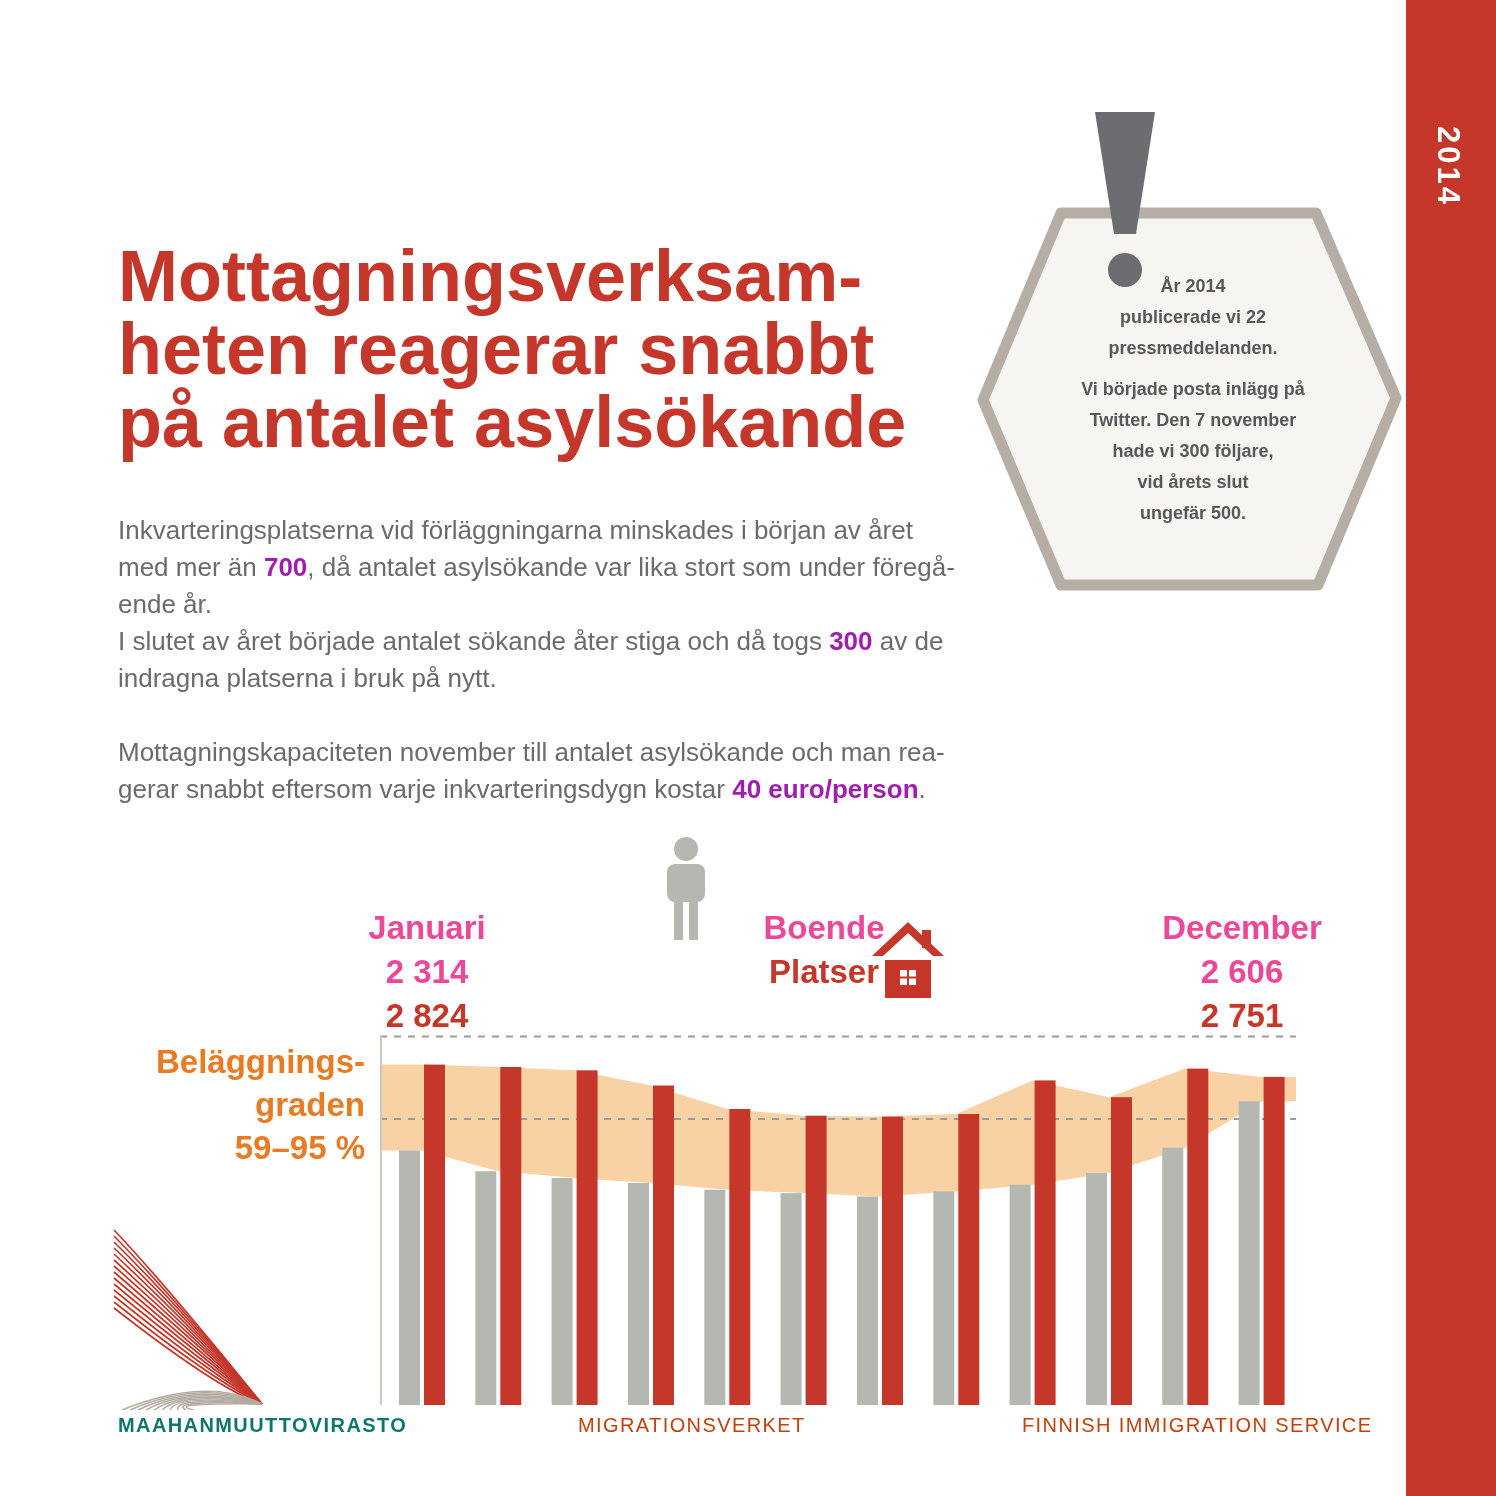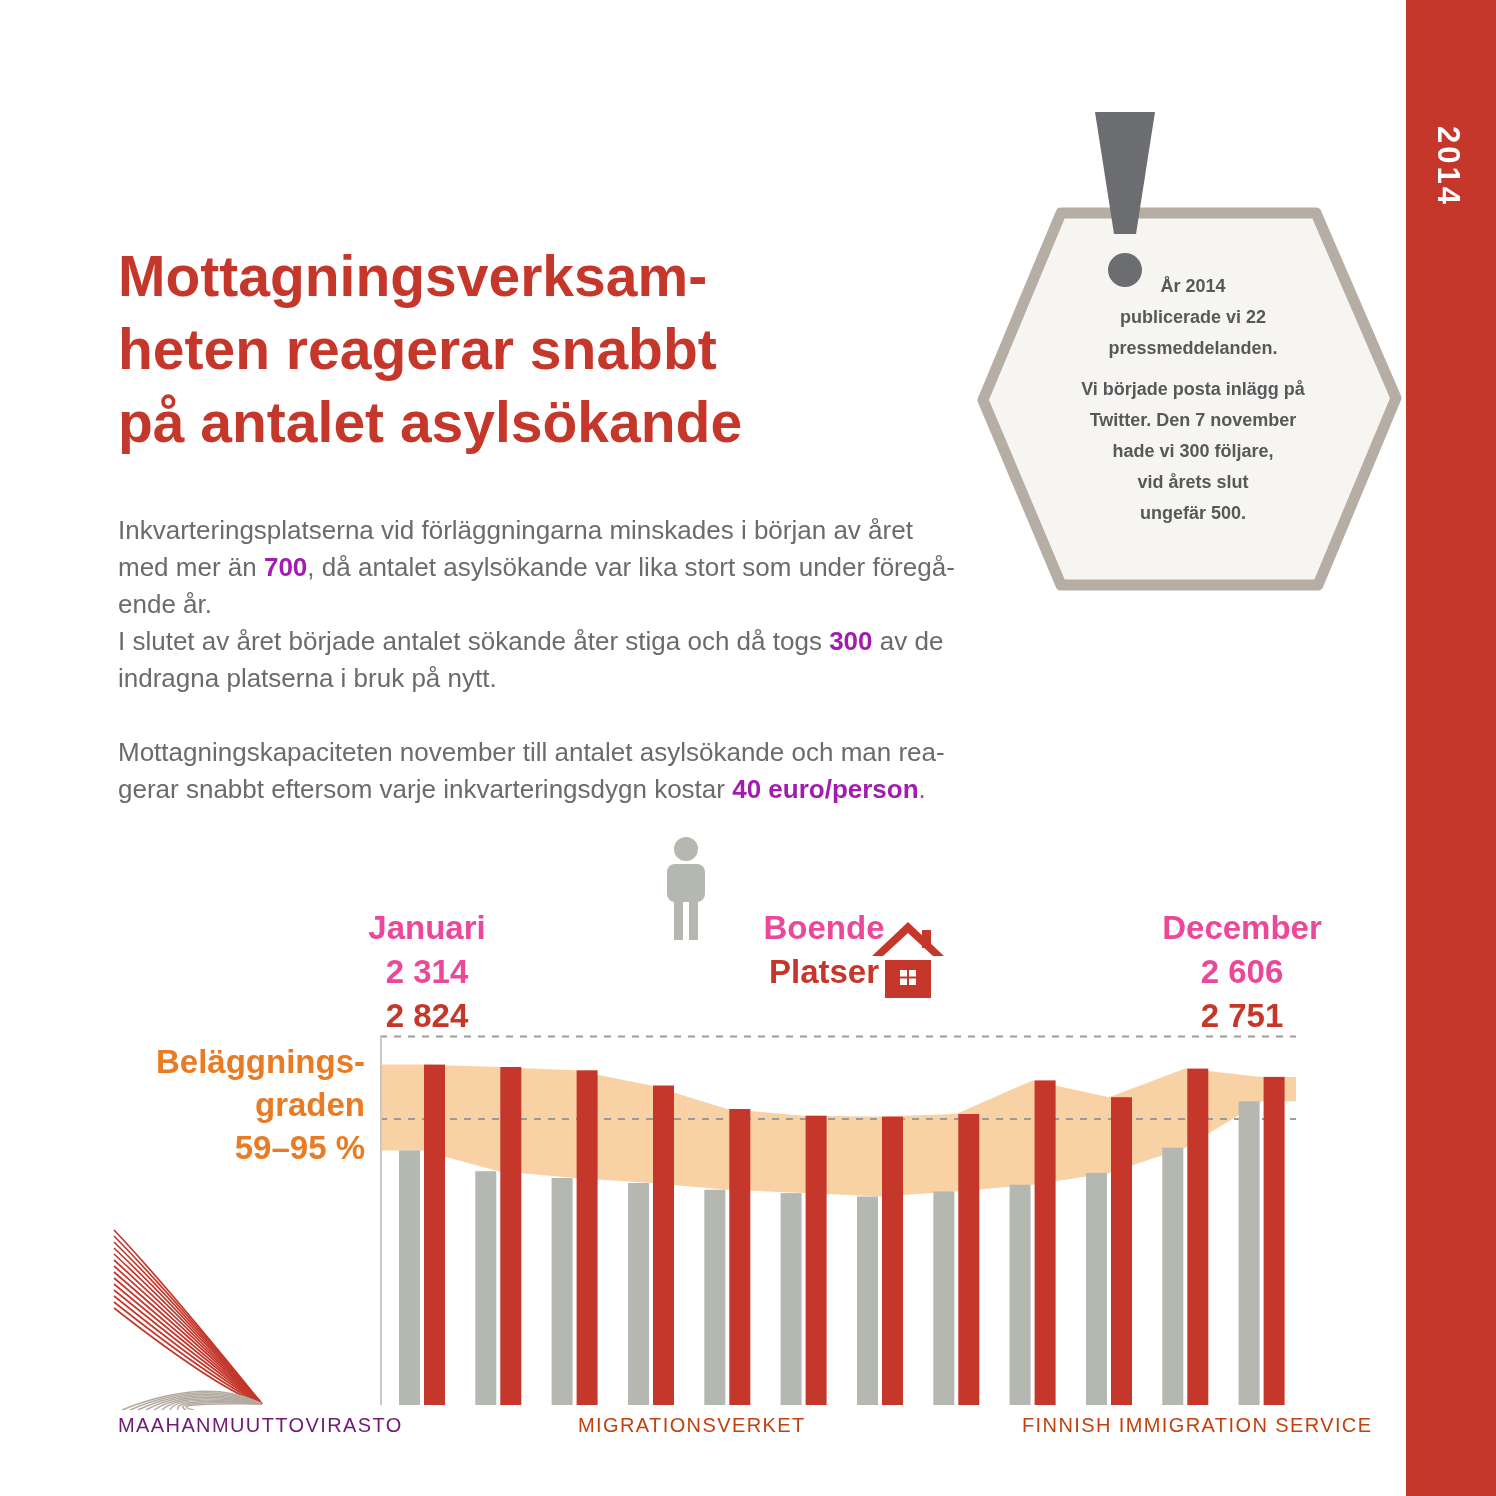--- a/index.html
+++ b/index.html
@@ -7,21 +7,21 @@
   body { width:1496px; height:1496px; font-family:"Liberation Sans", sans-serif; }
   #page { position:relative; width:1496px; height:1496px; background:#ffffff; overflow:hidden; }
   .pre { white-space:pre-line; }
 
   
   .stripe { position:absolute; top:0; right:0; width:90px; height:1496px; background:#c5372b; }
   .year { position:absolute; top:126px; right:30px; writing-mode:vertical-rl; color:#ffffff;
           font-weight:bold; font-size:31px; letter-spacing:3px; }
 
   
-  .title { position:absolute; left:118px; top:240px; color:#c5372b; font-size:57px;
+  .title { position:absolute; left:118px; top:240px; color:#c5372b; font-size:72px;
            line-height:73px; font-weight:bold; }
   .intro { position:absolute; left:118px; top:512px; width:940px; color:#6a6b6d;
            font-size:26px; line-height:37px; }
   .para + .para { margin-top:37px; }
   .highlight { color:#a21caf; font-weight:bold; }
 
   
   .badge { position:absolute; left:973px; top:183px; width:440px; height:430px; }
   .badge svg { position:absolute; left:0; top:0; }
   .badge-text { position:absolute; left:45px; top:88px; width:350px; text-align:center;
@@ -37,21 +37,21 @@
                color:#e87b23; font-weight:bold; font-size:33px; line-height:43px; }
 
   .person { position:absolute; left:658px; top:836px; }
   .house { position:absolute; left:872px; top:922px; }
 
   
   .chart { position:absolute; left:380px; top:1035px; width:916px; height:370px; }
 
   
   .foot { position:absolute; top:1414px; font-size:20px; letter-spacing:1.4px; }
-  .foot-dark { color:#701a75; font-weight:normal; }
+  .foot-dark { color:#0f766e; font-weight:bold; }
   .foot-light { color:#c2410c; }
 
   .logo { position:absolute; left:112px; top:1228px; }
 </style>
 </head>
 <body>
 
 <div id="page">
 
   <div class="stripe">

